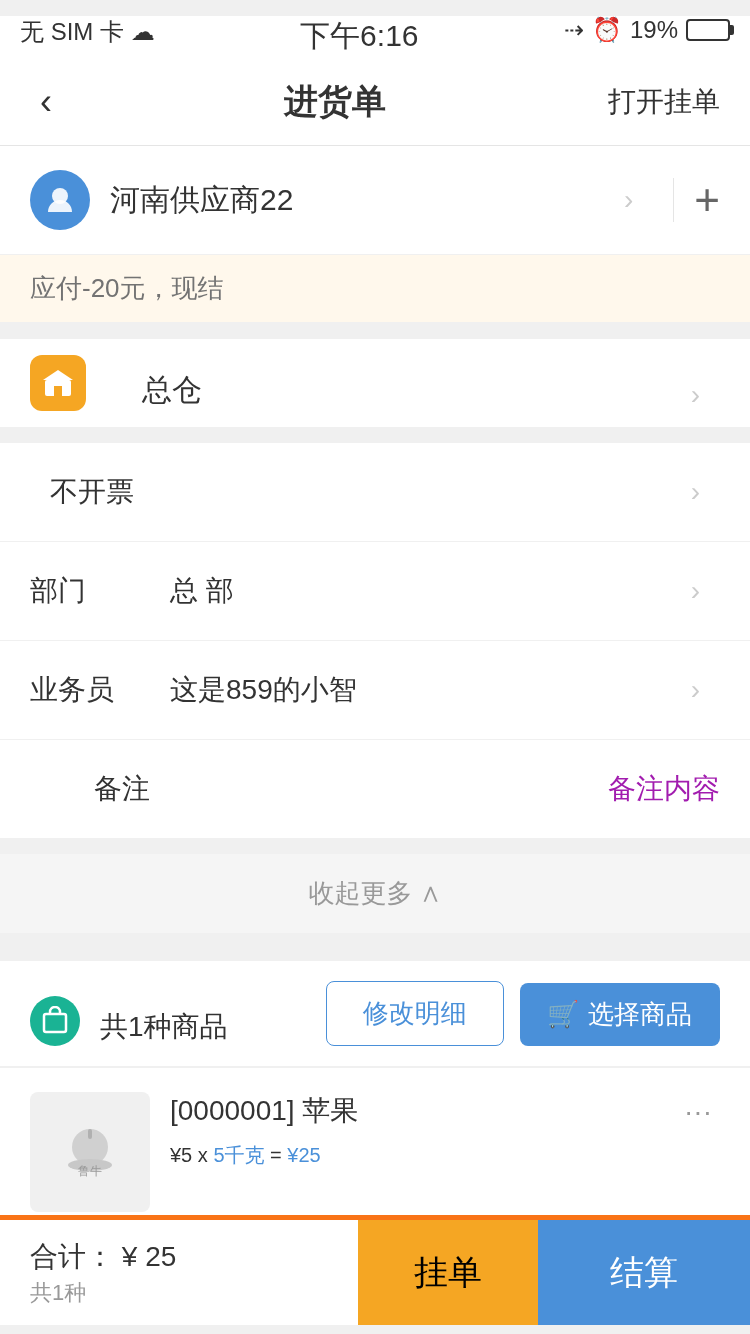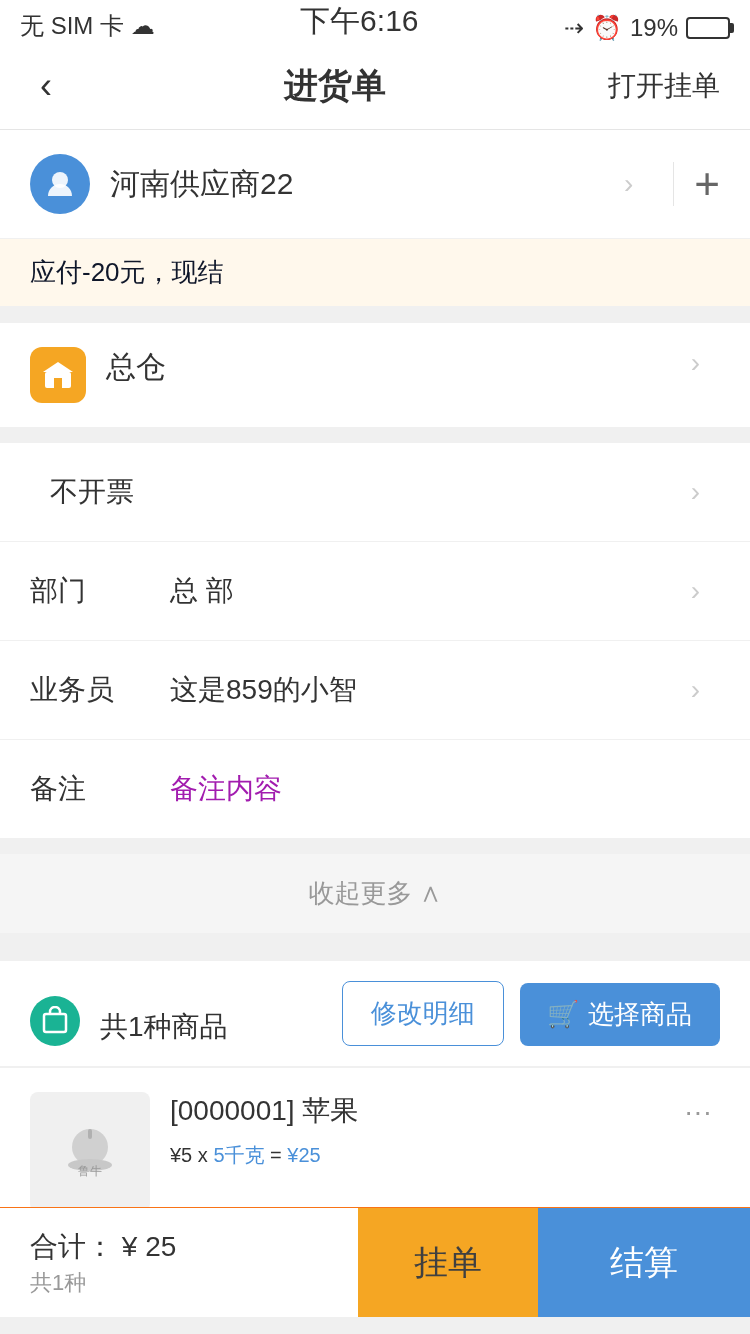--- a/index.html
+++ b/index.html
@@ -11,25 +11,26 @@
       background: #f0f0f0;
       font-size: 28px;
       color: #333;
     }
 
     
     .status-bar {
       height: 42px;
       background: #fff;
       display: flex;
-      align-items: flex-end;
+      align-items: flex-start;
       justify-content: space-between;
       padding: 0 20px;
       font-size: 24px;
       color: #333;
+      margin-top: 16px;
     }
     .status-left { display: flex; align-items: center; gap: 10px; }
     .status-center { font-size: 30px; font-weight: 500; }
     .status-right { display: flex; align-items: center; gap: 8px; font-size: 24px; }
     .battery {
       display: inline-block;
       width: 44px;
       height: 22px;
       border: 2px solid #333;
       border-radius: 4px;
@@ -133,30 +134,31 @@
       color: #666;
       line-height: 1;
       cursor: pointer;
     }
 
     
     .notice-bar {
       background: #fff8ec;
       padding: 16px 30px;
       font-size: 26px;
-      color: #0f172a;
+      color: #737373;
       border-bottom: 1px solid #f0f0f0;
     }
 
     
     .warehouse-row {
       display: flex;
-      align-items: flex-start;
-      padding: 24px 30px;
-      background: #fff;
+      align-items: flex-end;
+      padding: 16px 30px;
+      background: #fff;
+      gap: 36px;
     }
     .warehouse-icon {
       width: 56px;
       height: 56px;
       border-radius: 12px;
       background: #f5a623;
       display: flex;
       align-items: center;
       justify-content: center;
       margin-right: 20px;
@@ -173,21 +175,21 @@
       background: #fff;
       margin-bottom: 16px;
     }
     .form-row {
       display: flex;
       align-items: center;
       padding: 30px;
       border-bottom: 1px solid #f0f0f0;
       min-height: 90px;
     }
-    .form-row:last-child { border-bottom: none; }
+    .form-row:last-child { border-bottom: none; text-align: right; }
     .form-label {
       font-size: 28px;
       color: #333;
       min-width: 120px;
       flex-shrink: 0;
     }
     .form-value {
       flex: 1;
       font-size: 28px;
       color: #333;
@@ -236,21 +238,21 @@
     .product-count-text {
       flex: 1;
       font-size: 28px;
       color: #333;
     }
     .btn-outline {
       border: 1px solid #4a90d9;
       color: #4a90d9;
       background: #fff;
       border-radius: 8px;
-      padding: 14px 28px;
+      padding: 14px 36px;
       font-size: 26px;
       margin-right: 16px;
       cursor: pointer;
     }
     .btn-solid {
       border: none;
       color: #fff;
       background: #4a90d9;
       border-radius: 8px;
       padding: 14px 28px;
@@ -295,40 +297,40 @@
     .product-more {
       color: #999;
       font-size: 28px;
       cursor: pointer;
       padding: 4px 8px;
     }
 
     
     .bottom-bar {
       position: fixed;
-      bottom: 17px;
+      bottom: 9px;
       width: 750px;
       height: 110px;
       display: flex;
       align-items: stretch;
       background: #fff;
-      border-top: 1px solid #f97316;
+      border-top: 5px solid #f97316;
     }
     .bottom-total {
       flex: 1;
       display: flex;
       flex-direction: column;
       justify-content: center;
       padding: 0 30px;
     }
     .total-count { font-size: 22px; color: #999; margin-top: 2px; }
     .bottom-btn-pending {
       width: 180px;
       background: #f5a623;
-      color: #404040;
+      color: #000000;
       font-size: 34px;
       display: flex;
       align-items: center;
       justify-content: center;
       cursor: pointer;
     }
     .bottom-btn-checkout {
       width: 212px;
       background: #4a90d9;
       color: #fff;

